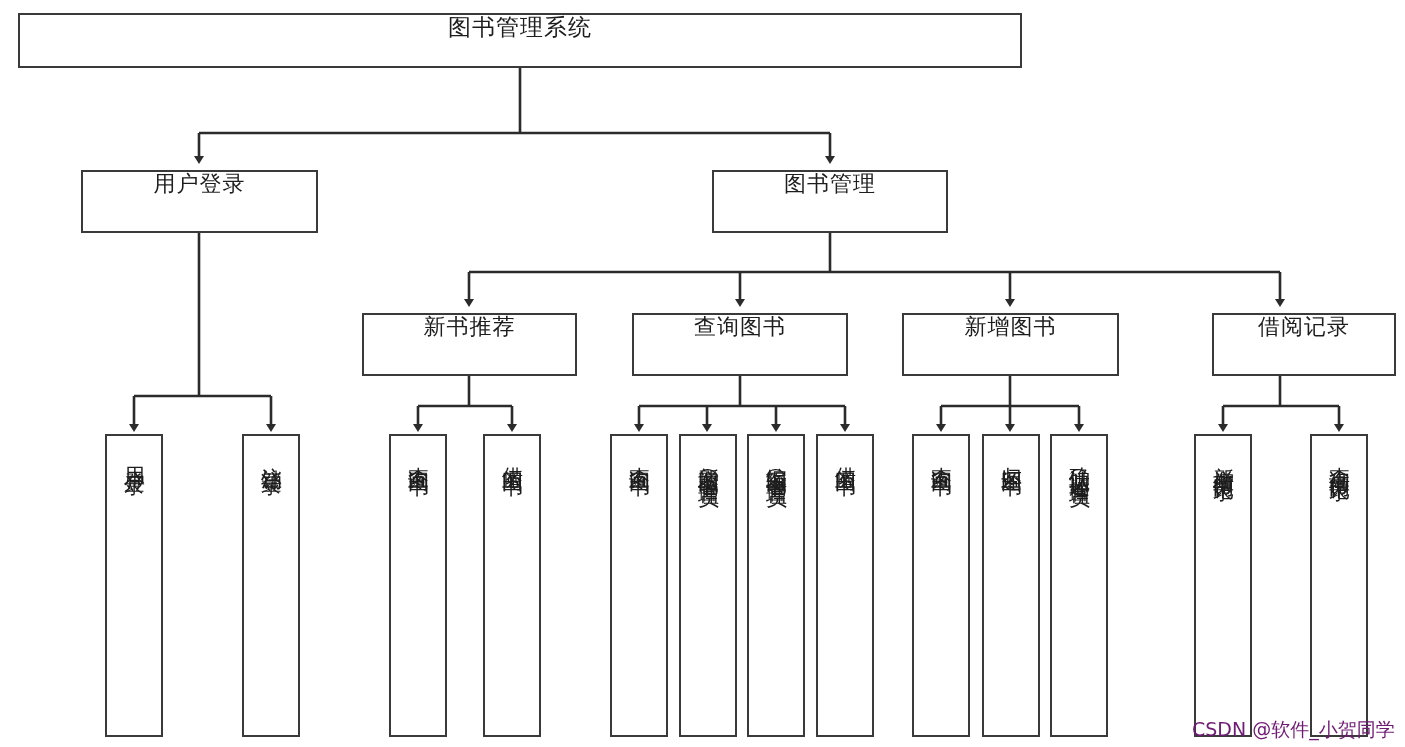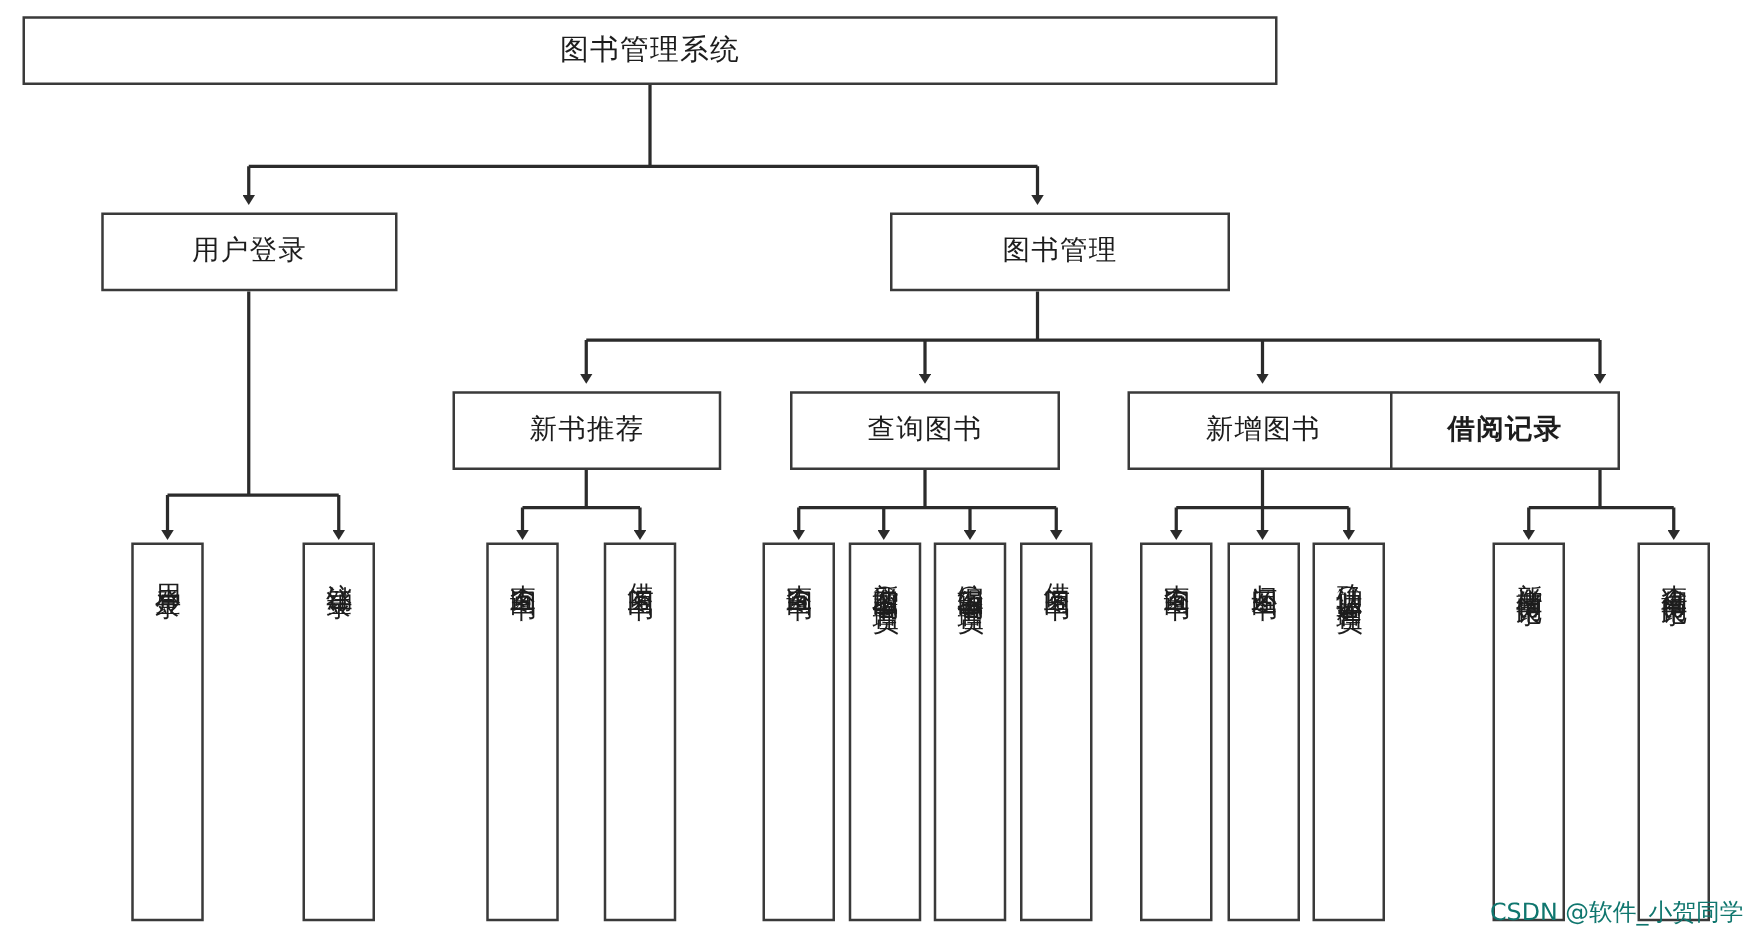--- a/index.html
+++ b/index.html
@@ -25,21 +25,21 @@
     width: 1405px;
     height: 747px;
     pointer-events: none;
   }
   .node {
     position: absolute;
     box-sizing: border-box;
     background: #ffffff;
     border: 2px solid #3a3a3a;
     display: flex;
-    align-items: center;
+    align-items: flex-start;
     justify-content: center;
     color: #1d1d1d;
     z-index: 2;
   }
   .node.horizontal {
     font-size: 22px;
     letter-spacing: 1px;
     line-height: 1.1;
     white-space: nowrap;
   }
@@ -55,21 +55,21 @@
     letter-spacing: 3px;
     line-height: 1.0;
     white-space: nowrap;
     color: #1d1d1d;
   }
   .node.root {
     font-size: 23px;
   }
   .watermark {
     position: absolute;
-    color: #0f766e;
+    color: #701a75;
     font-size: 19px;
     white-space: nowrap;
     z-index: 3;
     font-family: "DejaVu Sans", "Liberation Sans", sans-serif;
   }
 </style>
 </head>
 <body>
 
 <div id="canvas">
@@ -125,37 +125,37 @@
   </svg>
 
   <div class="node horizontal root" style="left:18px; top:13px; width:1004px; height:55px;">
     <span>图书管理系统</span>
   </div>
 
   <div class="node horizontal" style="left:81px; top:170px; width:237px; height:63px;">
     <span>用户登录</span>
   </div>
 
-  <div class="node horizontal" style="left:712px; top:170px; width:272px; height:63px;">
+  <div class="node horizontal" style="left:712px; top:170px; width:236px; height:63px;">
     <span>图书管理</span>
   </div>
 
   <div class="node horizontal" style="left:362px; top:313px; width:215px; height:63px;">
     <span>新书推荐</span>
   </div>
 
   <div class="node horizontal" style="left:632px; top:313px; width:216px; height:63px;">
     <span>查询图书</span>
   </div>
 
   <div class="node horizontal" style="left:902px; top:313px; width:217px; height:63px;">
     <span>新增图书</span>
   </div>
 
-  <div class="node horizontal" style="left:1112px; top:313px; width:184px; height:63px;font-weight:bold;">
+  <div class="node horizontal" style="left:1212px; top:313px; width:184px; height:63px;">
     <span>借阅记录</span>
   </div>
 
   <div class="node vertical" style="left:105px; top:434px; width:58px; height:303px;">
     <span class="vlabel">用户登录</span>
   </div>
 
   <div class="node vertical" style="left:242px; top:434px; width:58px; height:303px;">
     <span class="vlabel">注销登录</span>
   </div>

